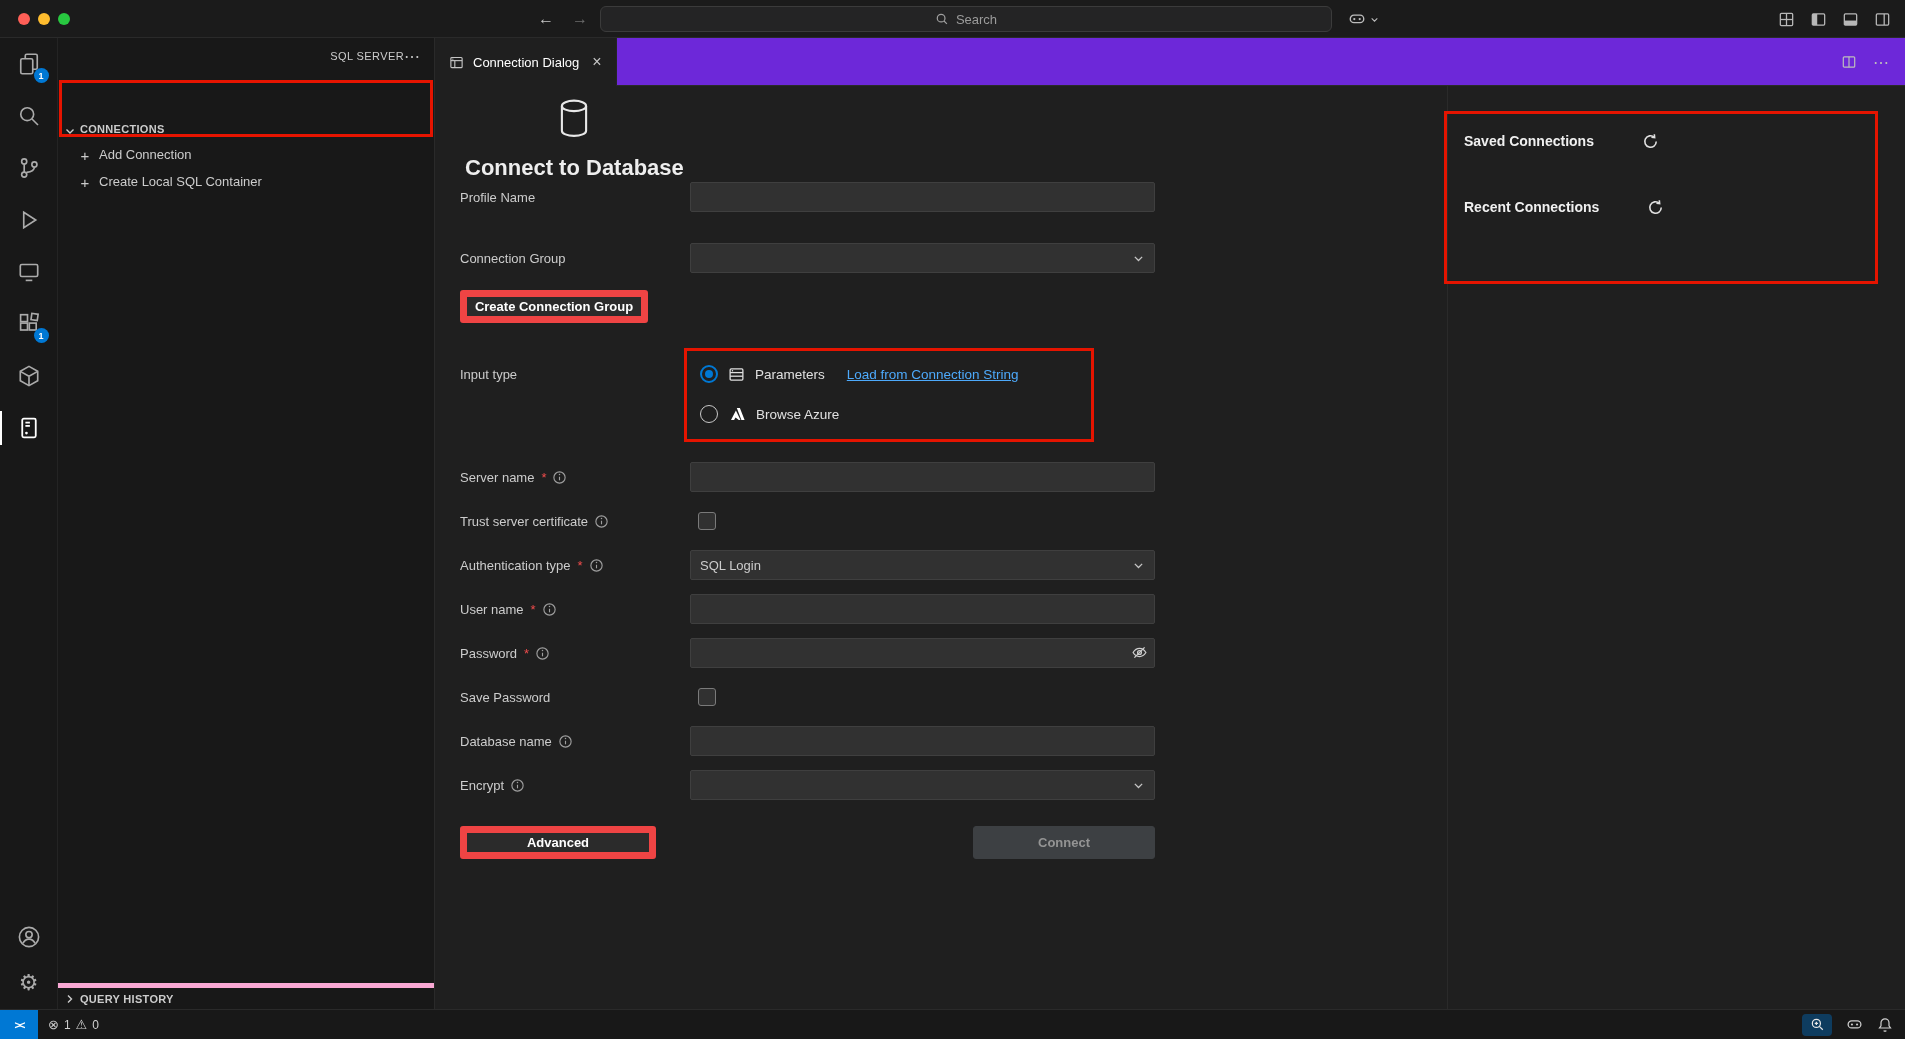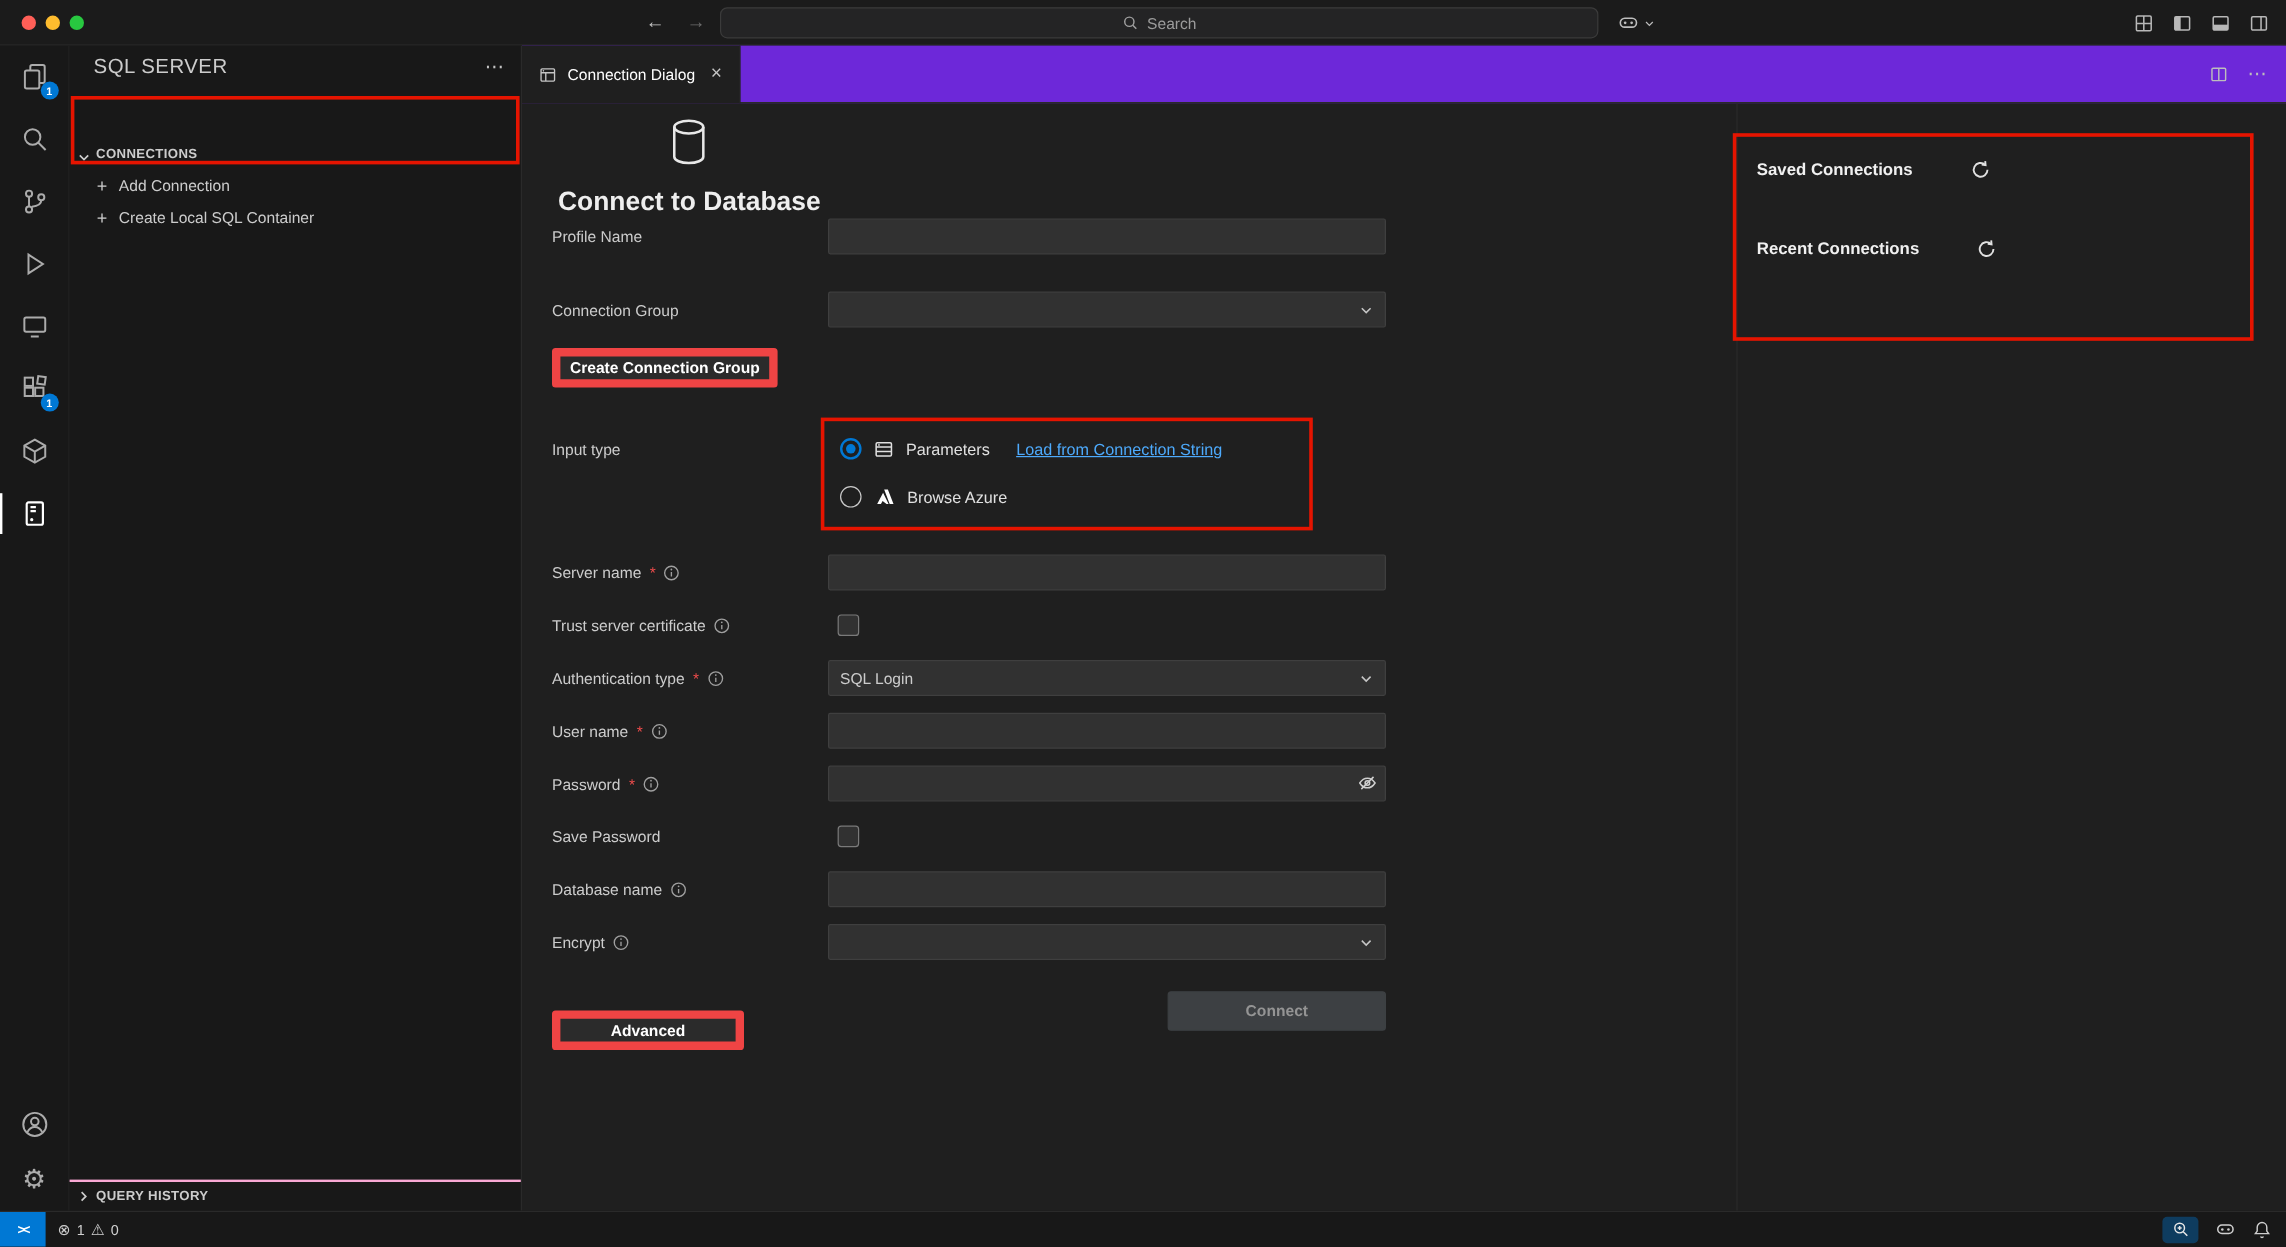--- a/index.html
+++ b/index.html
@@ -31,27 +31,27 @@
   .badge { position:absolute; right:9px; bottom:7px; min-width:15px; height:15px; border-radius:8px;
            background:#0078d4; color:#fff; font-size:9px; font-weight:700; display:flex; align-items:center;
            justify-content:center; padding:0 3px; }
   .gear-glyph { font-size:22px; line-height:1; }
 
   
   .sidebar { position:absolute; left:58px; top:38px; width:377px; bottom:30px; background:#181818;
              border-right:1px solid #2a2a2a; }
   .sb-header { position:absolute; left:0; top:0; width:100%; height:36px; display:flex; align-items:center;
                padding:0 14px 0 20px; }
-  .sb-title { font-size:17px; letter-spacing:.4px; color:#cccccc; font-weight:400; flex:1; }
+  .sb-title { font-size:11px; letter-spacing:.4px; color:#cccccc; font-weight:400; flex:1;text-align:right; }
   .sb-ellipsis { color:#c3c3c3; font-size:16px; }
   .sb-row { position:absolute; left:0; width:100%; display:flex; align-items:flex-start; color:#cccccc; }
   .sb-section { height:24px; font-size:11px; font-weight:700; letter-spacing:.3px; padding-left:4px; gap:2px; }
   .sb-item { height:27px; font-size:13px; padding-left:20px; gap:7px; }
   .plus-glyph { font-size:15px; color:#cccccc; width:14px; text-align:center; }
-  .sb-qh { position:absolute; left:0; bottom:0; width:100%; height:26px; border-top:2px solid #f9a8d4;
+  .sb-qh { position:absolute; left:0; bottom:0; width:100%; height:26px; border-top:5px solid #f9a8d4;
            display:flex; align-items:center; padding-left:4px; gap:2px; font-size:11px; font-weight:700; letter-spacing:.3px; }
 
   
   .editorwrap { position:absolute; left:435px; top:38px; right:0; bottom:30px; background:#1f1f1f; }
   .tabbar { position:absolute; left:0; top:0; width:100%; height:48px; background:#6d28d9; border-bottom:1px solid #2a2a2a; }
   .tab { position:absolute; left:0; top:0; height:48px; padding:0 14px; background:#1f1f1f; display:flex;
          align-items:center; gap:9px; color:#ffffff; font-size:13px; border-right:1px solid #252525; }
   .tab-close { color:#c5c5c5; font-size:16px; margin-left:4px; }
   .tab-actions { position:absolute; right:16px; top:0; height:48px; display:flex; align-items:center; gap:16px; color:#bdbdbd; }
   .content { position:absolute; left:0; top:48px; right:0; bottom:0; }
@@ -526,21 +526,21 @@
               <span></span>
               <span class="chev">
                 <svg width="13" height="13" viewBox="0 0 16 16" fill="none" stroke="currentColor" stroke-width="1.6">
                     <path d="M3.5 6l4.5 4.5L12.5 6"></path>
                   </svg>
               </span>
             </span>
           </span>
         </div>
 
-        <div class="btn-secondary" style="position:absolute; left:25px; top:740px; width:160px;margin-top:16px;">
+        <div class="btn-secondary" style="position:absolute; left:25px; top:740px; width:196px;">
           <span>Advanced</span>
         </div>
         <div class="btn-disabled" style="position:absolute; left:538px; top:740px; width:182px;">
           <span>Connect</span>
         </div>
       </div>
 
       <div class="conn-pane">
         <div class="cp-row" style="top:40px">
           <span class="cp-label">Saved Connections</span>

